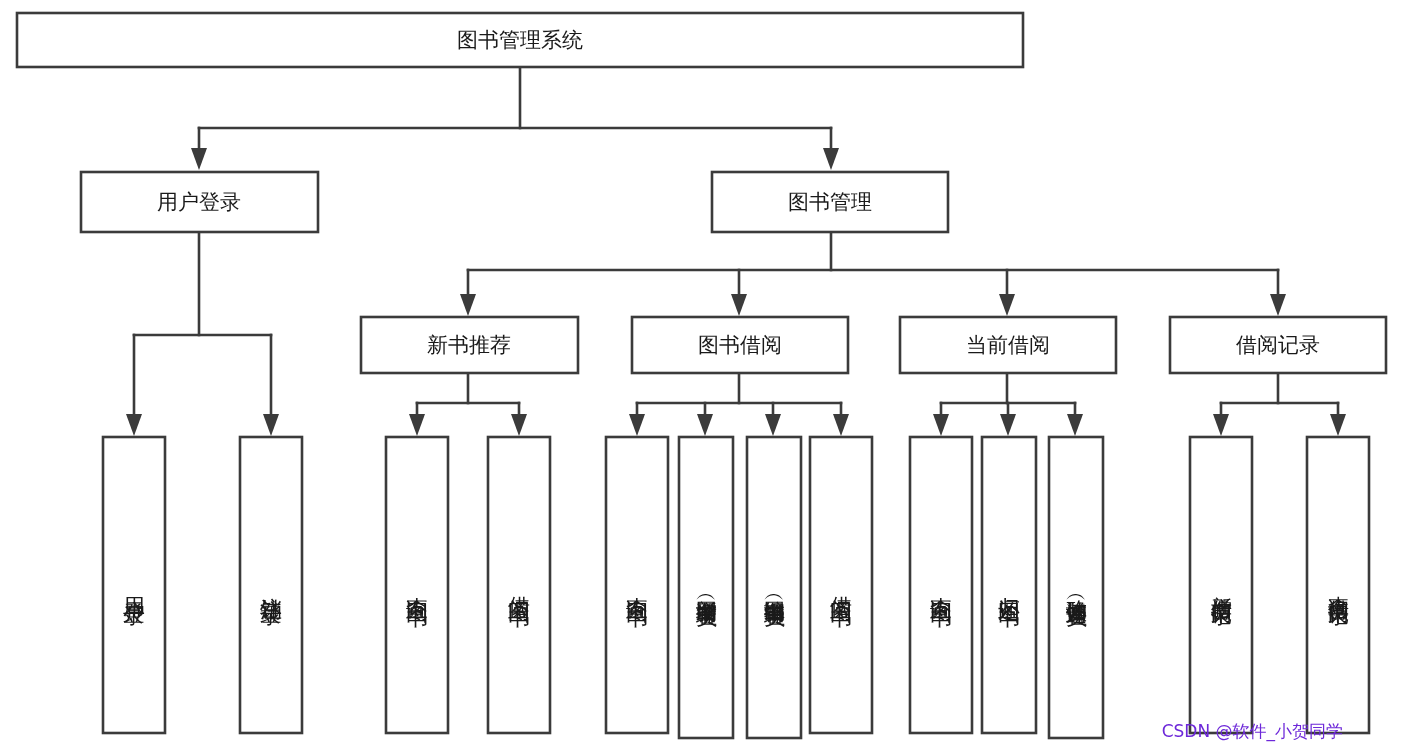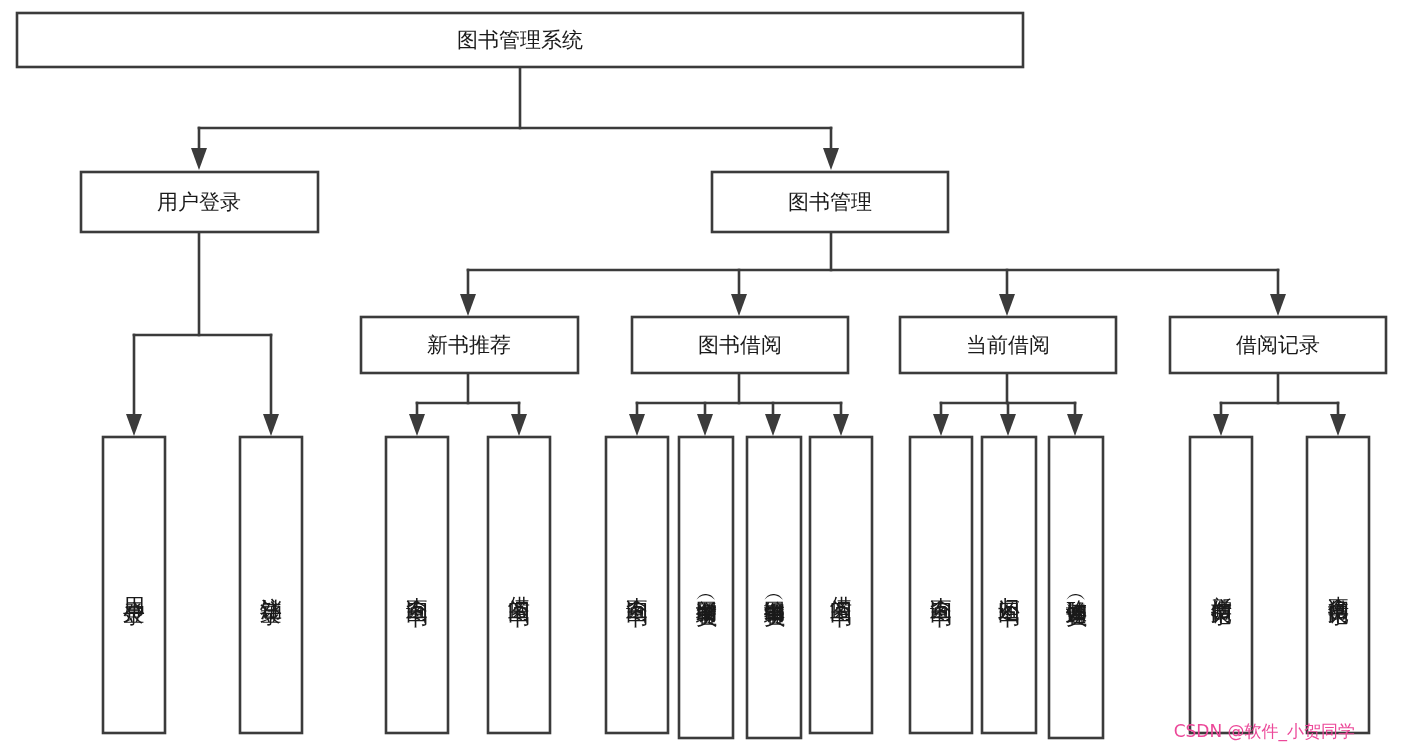--- a/index.html
+++ b/index.html
@@ -43,23 +43,23 @@
   }
   .node-label {
     fill: #1a1a1a;
     font-family: "DejaVu Sans", "Liberation Sans", sans-serif;
     font-size: 21px;
     text-anchor: middle;
     dominant-baseline: middle;
   }
   .watermark {
     position: absolute;
-    right: 8px;
+    right: 20px;
     bottom: 4px;
-    color: #ec4899;
+    color: #6d28d9;
     font-size: 17px;
     font-family: "DejaVu Sans", "Liberation Sans", sans-serif;
     white-space: nowrap;
     pointer-events: none;
   }
   .vbox-wrap {
     position: absolute;
     display: flex;
     align-items: center;
     justify-content: center;

